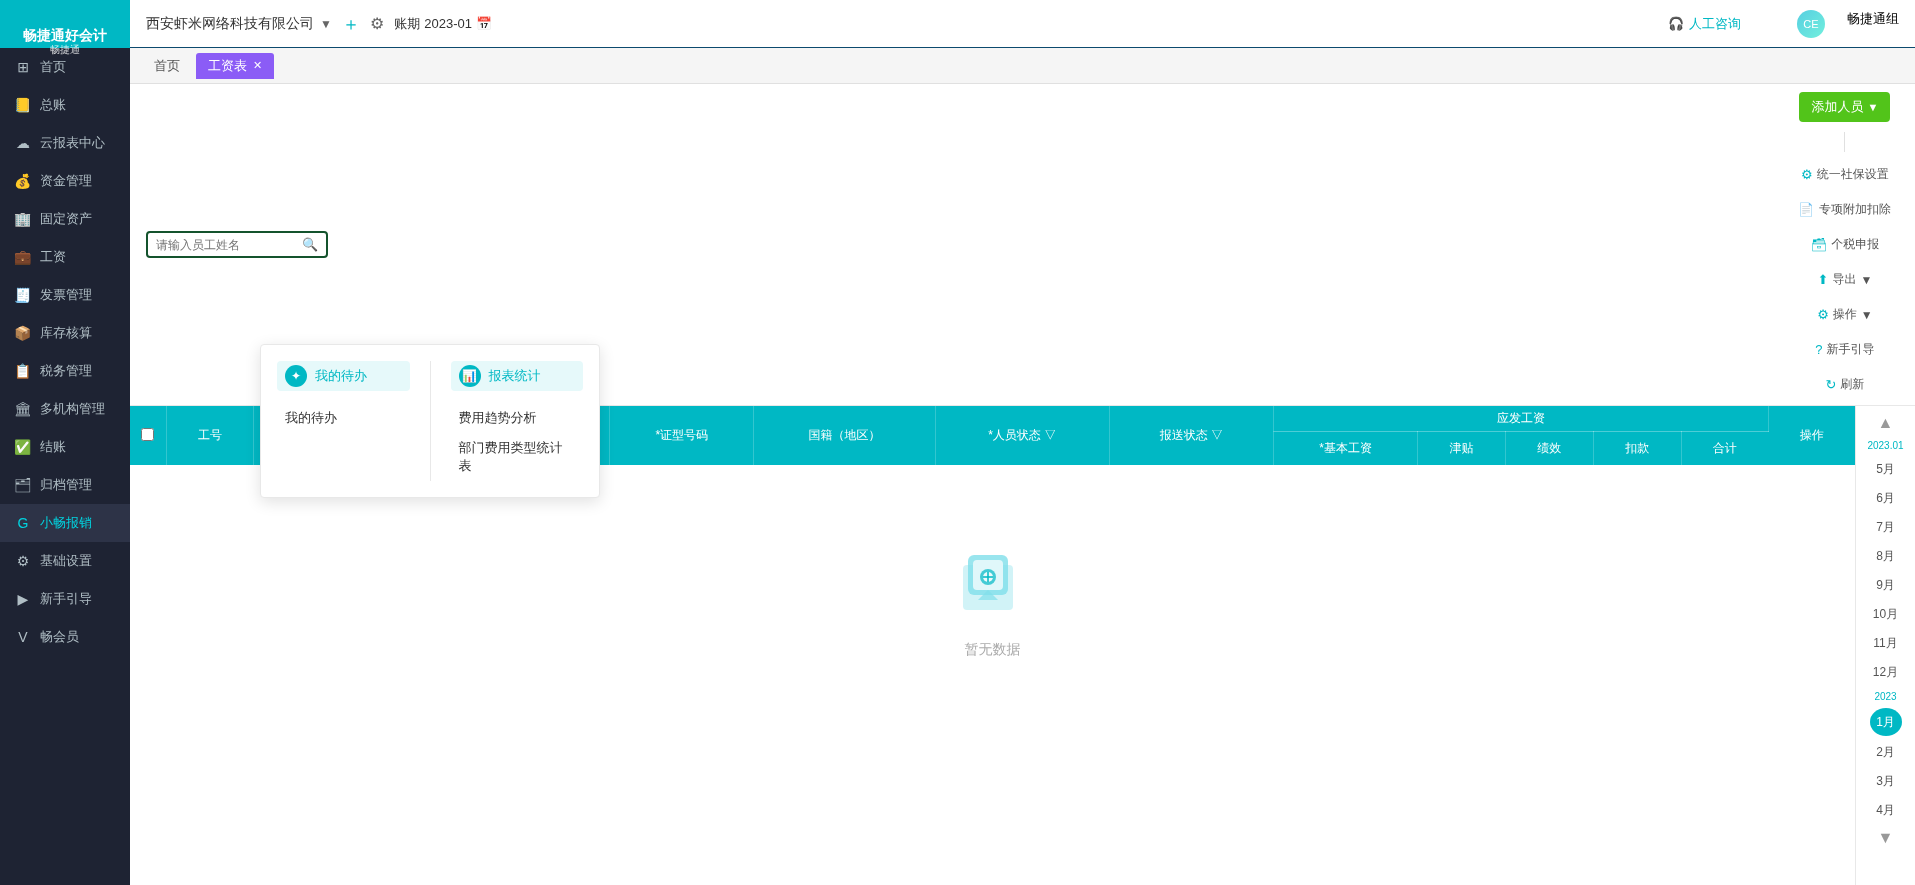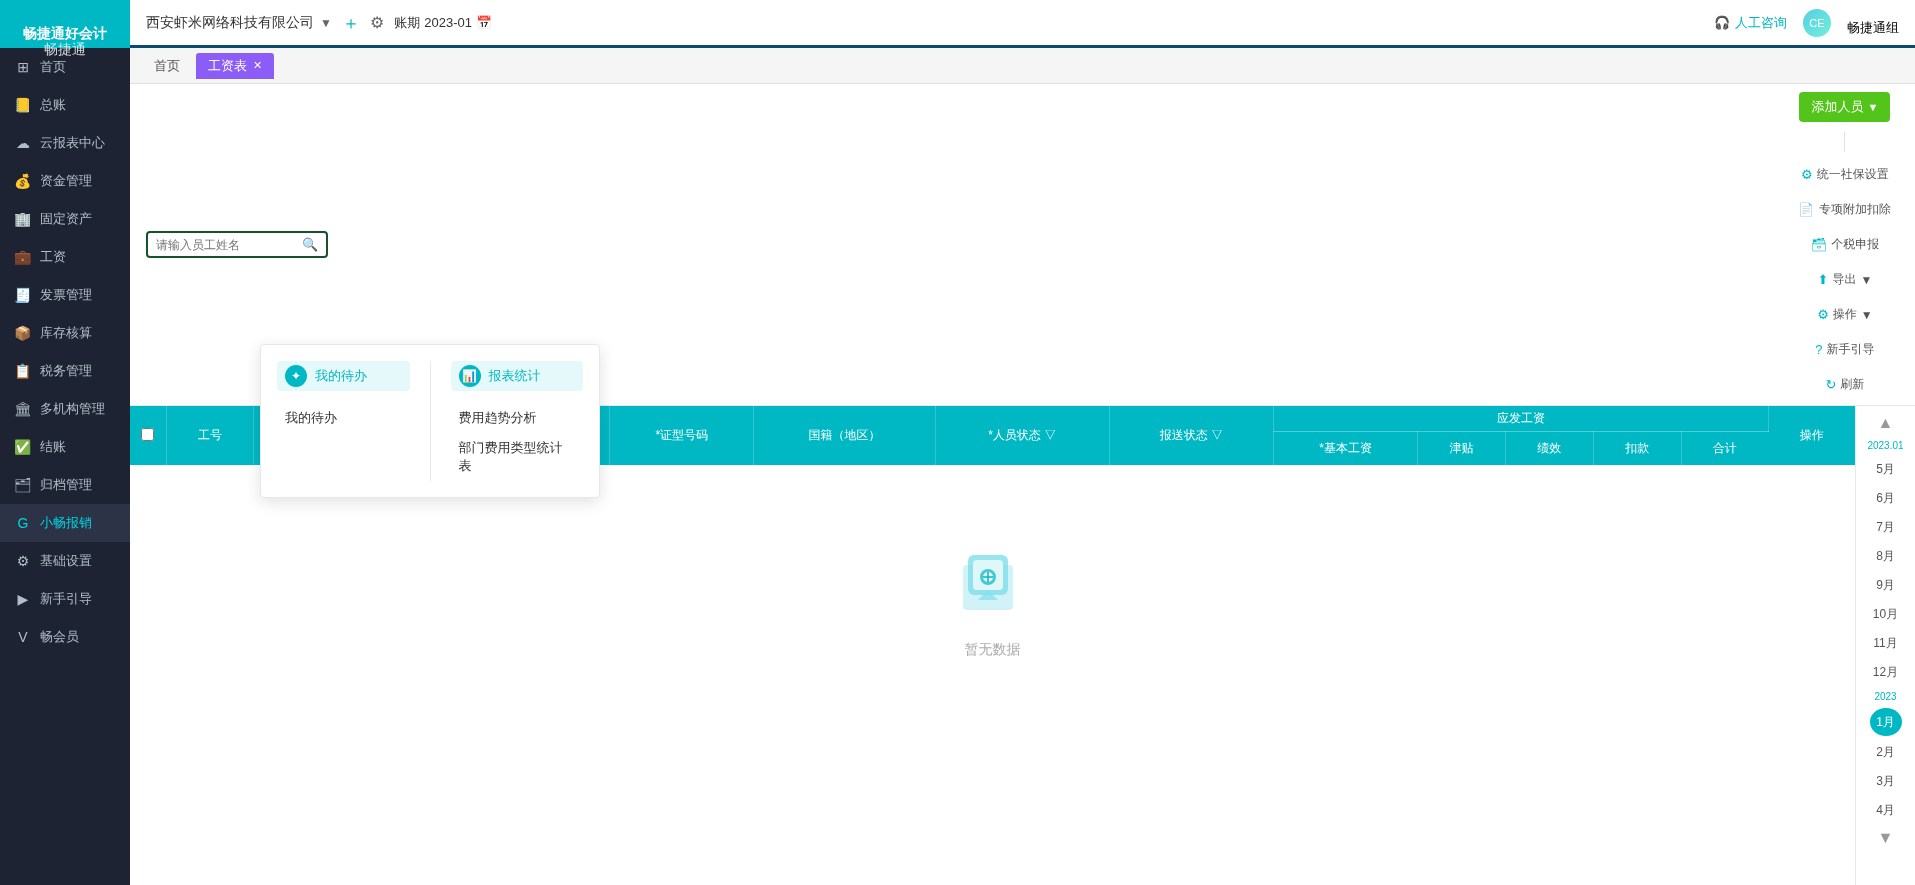--- a/index.html
+++ b/index.html
@@ -27,21 +27,21 @@
     }
     .sidebar-logo .logo-text {
       color: white;
       font-size: 14px;
       font-weight: bold;
       line-height: 1.2;
       margin-top: 36px;
     }
     .sidebar-logo .logo-sub {
       color: rgba(255,255,255,0.8);
-      font-size: 14px;
+      font-size: 10px;
     }
     .sidebar-item {
       display: flex;
       align-items: center;
       padding: 10px 14px;
       cursor: pointer;
       color: #b0bec5;
       font-size: 13px;
       gap: 8px;
       transition: background 0.2s;
@@ -57,39 +57,39 @@
       overflow: hidden;
     }
 
     
     .topbar {
       background: white;
       height: 48px;
       display: flex;
       align-items: center;
       padding: 0 16px;
-      border-bottom: 3px solid #0c4a6e;
+      border-bottom: 1px solid #0c4a6e;
       gap: 10px;
       flex-shrink: 0;
     }
     .company-selector {
       display: flex;
       align-items: center;
       gap: 6px;
       font-size: 14px;
       color: #333;
       cursor: pointer;
     }
     .company-selector .chevron { color: #666; font-size: 12px; }
     .topbar-add { color: #00b8c4; font-size: 18px; cursor: pointer; }
     .topbar-settings { color: #666; font-size: 16px; cursor: pointer; }
     .period { display: flex; align-items: center; gap: 4px; font-size: 13px; color: #333; }
     .topbar-right { margin-left: auto; display: flex; align-items: center; gap: 16px; }
     .topbar-right .service { color: #00b8c4; display: flex; align-items: center; gap: 4px; cursor: pointer; font-size: 13px; }
-    .topbar-right .user { display: flex; align-items: flex-end; gap: 16px; cursor: pointer; }
+    .topbar-right .user { display: flex; align-items: flex-start; gap: 22px; cursor: pointer; margin-left: 40px; }
     .avatar { width: 28px; height: 28px; border-radius: 50%; background: linear-gradient(135deg, #f093fb, #f5576c); display: flex; align-items: center; justify-content: center; color: white; font-size: 11px; }
 
     
     .tabbar {
       background: #f5f5f5;
       height: 36px;
       display: flex;
       align-items: center;
       padding: 0 12px;
       border-bottom: 1px solid #e0e0e0;

